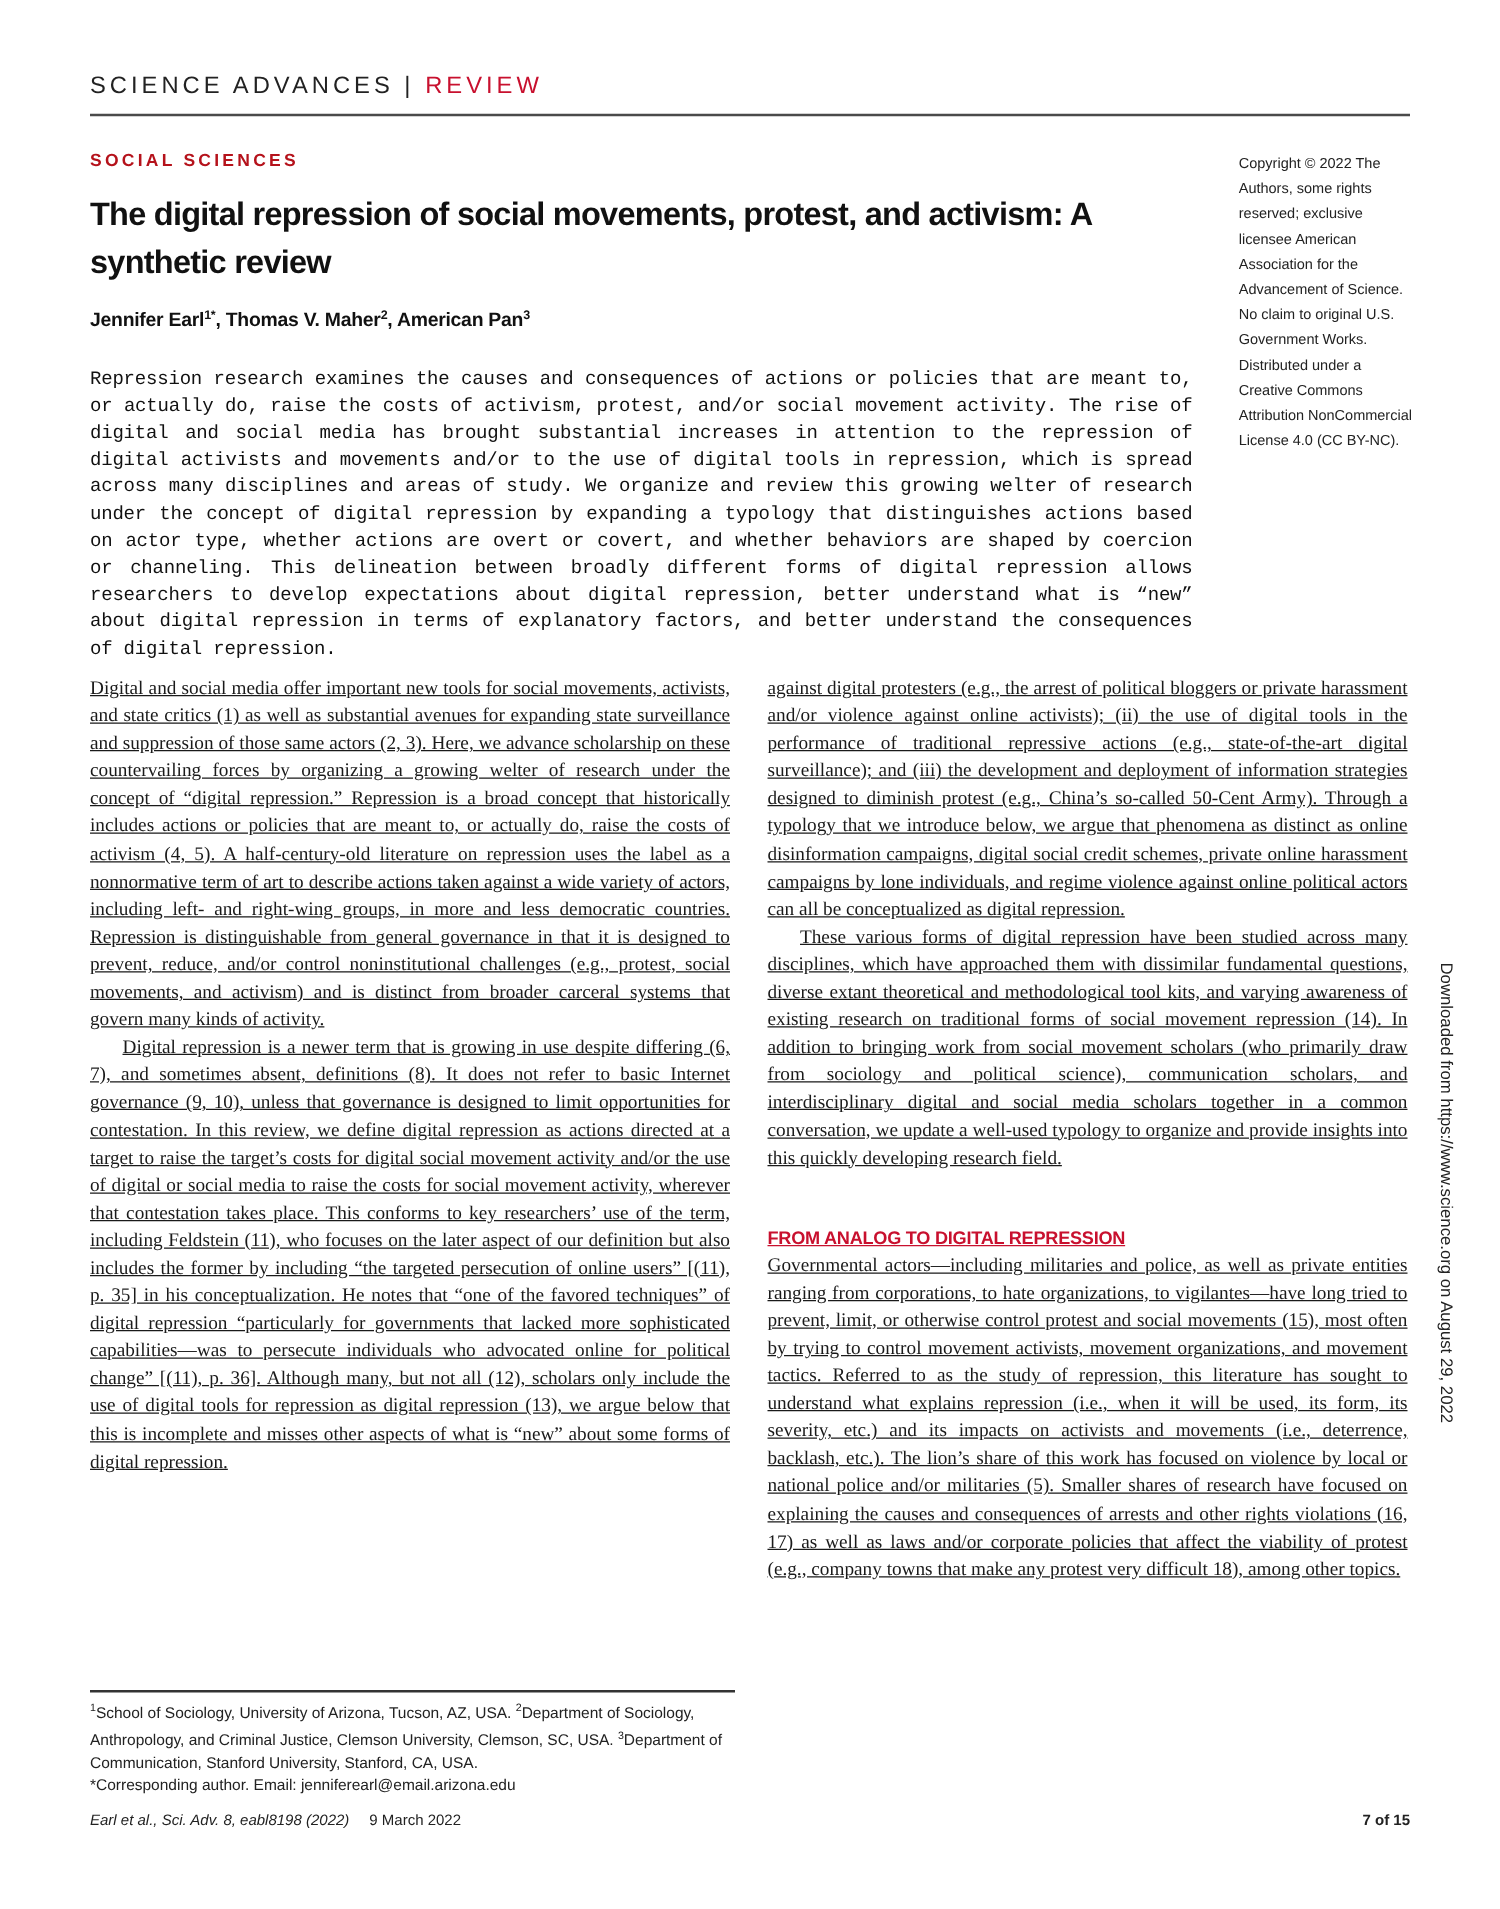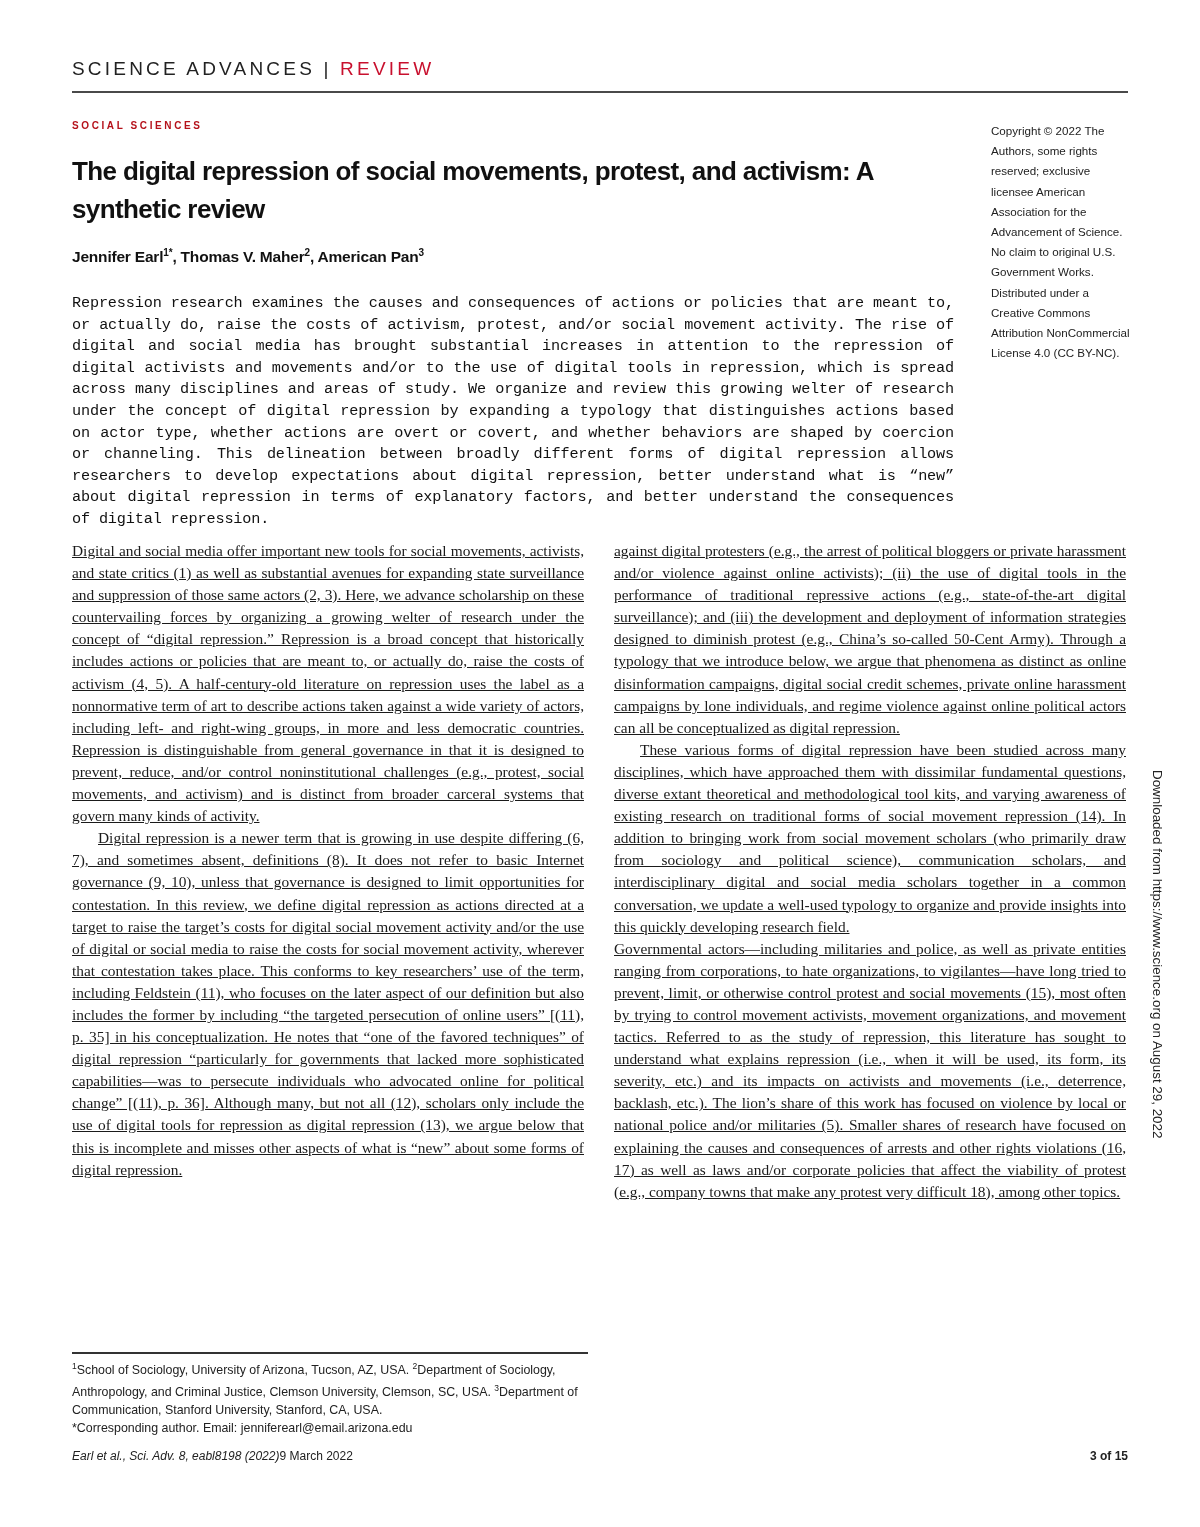--- a/index.html
+++ b/index.html
@@ -4,21 +4,21 @@
 <style>
   html, body { margin: 0; padding: 0; background: #ffffff; }
   body { width: 1200px; height: 1527px; position: relative; overflow: hidden; color: #1a1a1a; }
   .sans { font-family: "Liberation Sans", "DejaVu Sans", sans-serif; }
   .serif { font-family: "Liberation Serif", "DejaVu Serif", serif; }
 
   .journal-header { position: absolute; left: 72px; top: 58px; font-size: 19px; letter-spacing: 3.2px; color: #222; }
   .journal-header .accent { color: #c8102e; }
   .header-rule { position: absolute; left: 72px; top: 91px; width: 1056px; height: 2px; background: #4a4a4a; }
 
-  .section-tag { position: absolute; left: 72px; top: 120px; font-size: 10px; font-weight: bold; letter-spacing: 2.6px; color: #b5121b; }
+  .section-tag { position: absolute; left: 72px; top: 120px; font-size: 14px; font-weight: bold; letter-spacing: 2.6px; color: #b5121b; }
 
   .title { position: absolute; left: 72px; top: 152px; width: 880px; font-size: 26px; font-weight: bold; line-height: 38px; letter-spacing: -0.6px; color: #111; margin: 0; }
 
   .authors { position: absolute; left: 72px; top: 247px; font-size: 15.5px; font-weight: bold; color: #111; letter-spacing: -0.2px; }
   .authors sup { font-size: 10px; }
 
   .copyright { position: absolute; left: 991px; top: 121px; width: 140px; font-size: 11.6px; line-height: 20.2px; color: #222; }
 
   .abstract { position: absolute; left: 72px; top: 293px; width: 882px; font-size: 15.2px; line-height: 21.6px; text-align: justify; color: #111; margin: 0; letter-spacing: -0.15px; font-family: Liberation Mono, monospace; }
 
@@ -31,21 +31,21 @@
   .section-heading { font-size: 14.5px; font-weight: bold; color: #c8102e; margin-top: 42px !important; line-height: 22px; letter-spacing: -0.2px; }
 
   .footnote-rule { position: absolute; left: 72px; top: 1352px; width: 516px; height: 1.5px; background: #333; }
   .footnotes { position: absolute; left: 72px; top: 1357px; width: 520px; font-size: 12.4px; line-height: 18px; color: #222; }
   .footnotes sup { font-size: 8.5px; }
 
   .side-note { position: absolute; left: 1150px; top: 770px; transform-origin: left top; transform: rotate(90deg) translateY(-100%); white-space: nowrap; font-size: 13.4px; color: #222; width: 410px; }
 
   .footer-left { position: absolute; left: 72px; top: 1449px; font-size: 12px; color: #222; }
   .footer-left .cite { font-style: italic; }
-  .footer-left .date { margin-left: 0; }
+  .footer-left .date { margin-left: 16px; }
   .footer-right { position: absolute; right: 72px; top: 1449px; font-size: 12px; font-weight: bold; color: #222; }
 </style>
 </head>
 <body>
 
 <div class="journal-header sans">
   <span>SCIENCE ADVANCES</span><span> | </span><span class="accent">REVIEW</span>
 </div>
 <div class="header-rule"></div>
 
@@ -64,27 +64,28 @@
 <p class="abstract sans">Repression research examines the causes and consequences of actions or policies that are meant to, or actually do, raise the costs of activism, protest, and/or social movement activity. The rise of digital and social media has brought substantial increases in attention to the repression of digital activists and movements and/or to the use of digital tools in repression, which is spread across many disciplines and areas of study. We organize and review this growing welter of research under the concept of digital repression by expanding a typology that distinguishes actions based on actor type, whether actions are overt or covert, and whether behaviors are shaped by coercion or channeling. This delineation between broadly different forms of digital repression allows researchers to develop expectations about digital repression, better understand what is “new” about digital repression in terms of explanatory factors, and better understand the consequences of digital repression.</p>
 
 <div class="column col-left serif">
   <p>Digital and social media offer important new tools for social movements, activists, and state critics (1) as well as substantial avenues for expanding state surveillance and suppression of those same actors (2, 3). Here, we advance scholarship on these countervailing forces by organizing a growing welter of research under the concept of “digital repression.” Repression is a broad concept that historically includes actions or policies that are meant to, or actually do, raise the costs of activism (4, 5). A half-century-old literature on repression uses the label as a nonnormative term of art to describe actions taken against a wide variety of actors, including left- and right-wing groups, in more and less democratic countries. Repression is distinguishable from general governance in that it is designed to prevent, reduce, and/or control noninstitutional challenges (e.g., protest, social movements, and activism) and is distinct from broader carceral systems that govern many kinds of activity.</p>
   <p class="indent">Digital repression is a newer term that is growing in use despite differing (6, 7), and sometimes absent, definitions (8). It does not refer to basic Internet governance (9, 10), unless that governance is designed to limit opportunities for contestation. In this review, we define digital repression as actions directed at a target to raise the target’s costs for digital social movement activity and/or the use of digital or social media to raise the costs for social movement activity, wherever that contestation takes place. This conforms to key researchers’ use of the term, including Feldstein (11), who focuses on the later aspect of our definition but also includes the former by including “the targeted persecution of online users” [(11), p. 35] in his conceptualization. He notes that “one of the favored techniques” of digital repression “particularly for governments that lacked more sophisticated capabilities—was to persecute individuals who advocated online for political change” [(11), p. 36]. Although many, but not all (12), scholars only include the use of digital tools for repression as digital repression (13), we argue below that this is incomplete and misses other aspects of what is “new” about some forms of digital repression.</p>
 </div>
 
 <div class="column col-right serif">
   <p>against digital protesters (e.g., the arrest of political bloggers or private harassment and/or violence against online activists); (ii) the use of digital tools in the performance of traditional repressive actions (e.g., state-of-the-art digital surveillance); and (iii) the development and deployment of information strategies designed to diminish protest (e.g., China’s so-called 50-Cent Army). Through a typology that we introduce below, we argue that phenomena as distinct as online disinformation campaigns, digital social credit schemes, private online harassment campaigns by lone individuals, and regime violence against online political actors can all be conceptualized as digital repression.</p>
   <p class="indent">These various forms of digital repression have been studied across many disciplines, which have approached them with dissimilar fundamental questions, diverse extant theoretical and methodological tool kits, and varying awareness of existing research on traditional forms of social movement repression (14). In addition to bringing work from social movement scholars (who primarily draw from sociology and political science), communication scholars, and interdisciplinary digital and social media scholars together in a common conversation, we update a well-used typology to organize and provide insights into this quickly developing research field.</p>
+  <p class="section-heading sans">FROM ANALOG TO DIGITAL REPRESSION</p>
   <p>Governmental actors—including militaries and police, as well as private entities ranging from corporations, to hate organizations, to vigilantes—have long tried to prevent, limit, or otherwise control protest and social movements (15), most often by trying to control movement activists, movement organizations, and movement tactics. Referred to as the study of repression, this literature has sought to understand what explains repression (i.e., when it will be used, its form, its severity, etc.) and its impacts on activists and movements (i.e., deterrence, backlash, etc.). The lion’s share of this work has focused on violence by local or national police and/or militaries (5). Smaller shares of research have focused on explaining the causes and consequences of arrests and other rights violations (16, 17) as well as laws and/or corporate policies that affect the viability of protest (e.g., company towns that make any protest very difficult 18), among other topics.</p>
 </div>
 
 <div class="footnote-rule"></div>
 <div class="footnotes sans">
   <sup>1</sup><span>School of Sociology, University of Arizona, Tucson, AZ, USA. </span><sup>2</sup><span>Department of Sociology, Anthropology, and Criminal Justice, Clemson University, Clemson, SC, USA. </span><sup>3</sup><span>Department of Communication, Stanford University, Stanford, CA, USA.</span><br>
   <span>*Corresponding author. Email: jenniferearl@email.arizona.edu</span>
 </div>
 
 <div class="side-note sans">Downloaded from https://www.science.org on August 29, 2022</div>
 
 <div class="footer-left sans">
   <span class="cite">Earl et al., Sci. Adv. 8, eabl8198 (2022)</span><span class="date">9 March 2022</span>
 </div>
-<div class="footer-right sans">3 of 15</div>
+<div class="footer-right sans">7 of 15</div>
 
 </body></html>

